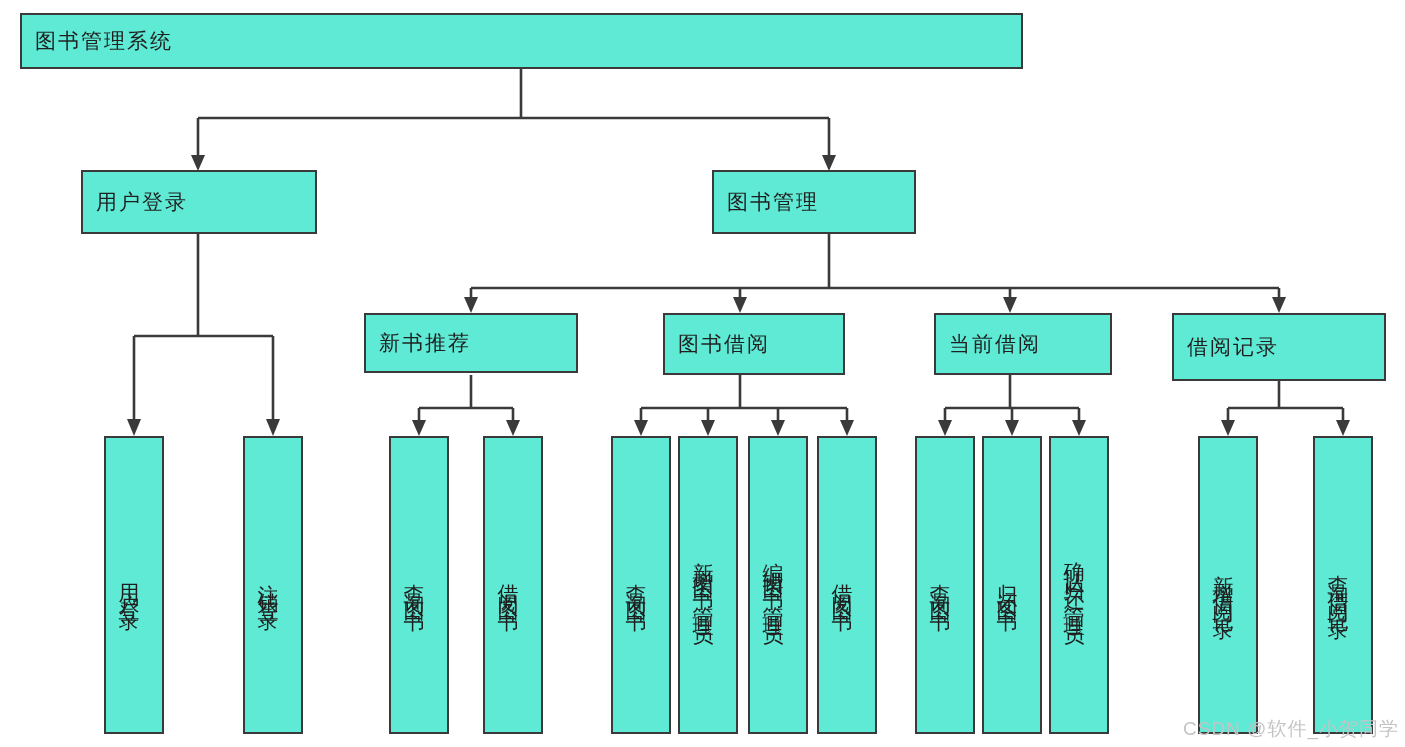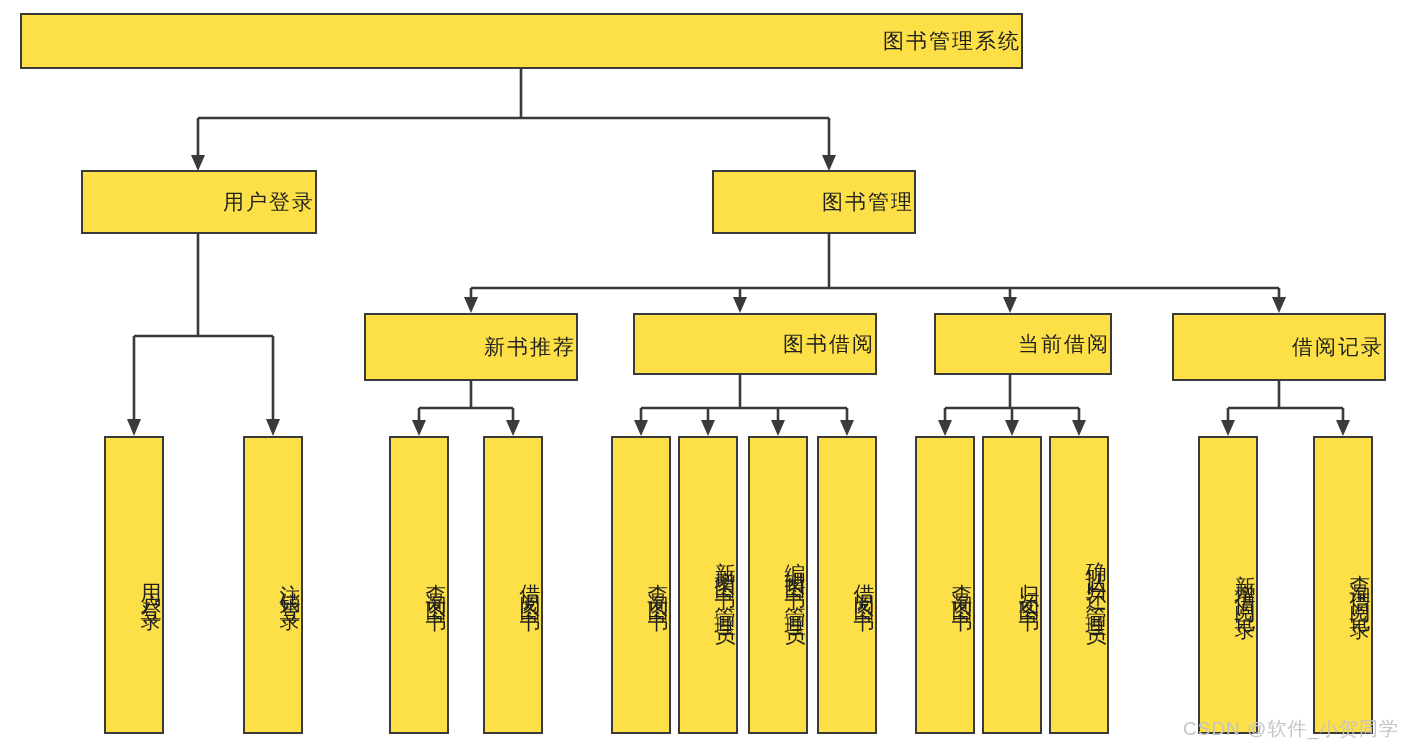--- a/index.html
+++ b/index.html
@@ -17,23 +17,24 @@
     font-family:"Liberation Sans","DejaVu Sans",sans-serif;
     color:var(--text);
   }
   .edges{position:absolute;left:0;top:0;width:1405px;height:747px;}
   .edge{stroke:var(--line);stroke-width:2.6;fill:none;}
   .arrow{fill:var(--line);stroke:none;}
   .box{
     position:absolute;
     box-sizing:border-box;
     border:2px solid var(--line);
-    background:#fde047;
-    display:flex;align-items:center;justify-content:flex-end;
+    background:#5eead4;
+    display:flex;align-items:center;justify-content:flex-start;
     z-index:2;
+    padding-left:13px;
   }
   .box.h span{
     font-size:21px;
     letter-spacing:2px;
     white-space:nowrap;
   }
   .box.v span{
     writing-mode:vertical-rl;
     text-orientation:mixed;
     font-size:21px;
@@ -102,24 +103,24 @@
     <span>图书管理系统</span>
   </div>
 
   <div class="box h" style="left:81px;top:170px;width:236px;height:64px">
     <span>用户登录</span>
   </div>
   <div class="box h" style="left:712px;top:170px;width:204px;height:64px">
     <span>图书管理</span>
   </div>
 
-  <div class="box h" style="left:364px;top:313px;width:214px;height:68px">
+  <div class="box h" style="left:364px;top:313px;width:214px;height:60px">
     <span>新书推荐</span>
   </div>
-  <div class="box h" style="left:633px;top:313px;width:244px;height:62px">
+  <div class="box h" style="left:663px;top:313px;width:182px;height:62px">
     <span>图书借阅</span>
   </div>
   <div class="box h" style="left:934px;top:313px;width:178px;height:62px">
     <span>当前借阅</span>
   </div>
   <div class="box h" style="left:1172px;top:313px;width:214px;height:68px">
     <span>借阅记录</span>
   </div>
 
   <div class="box v" style="left:104px;top:436px;width:60px;height:298px">

